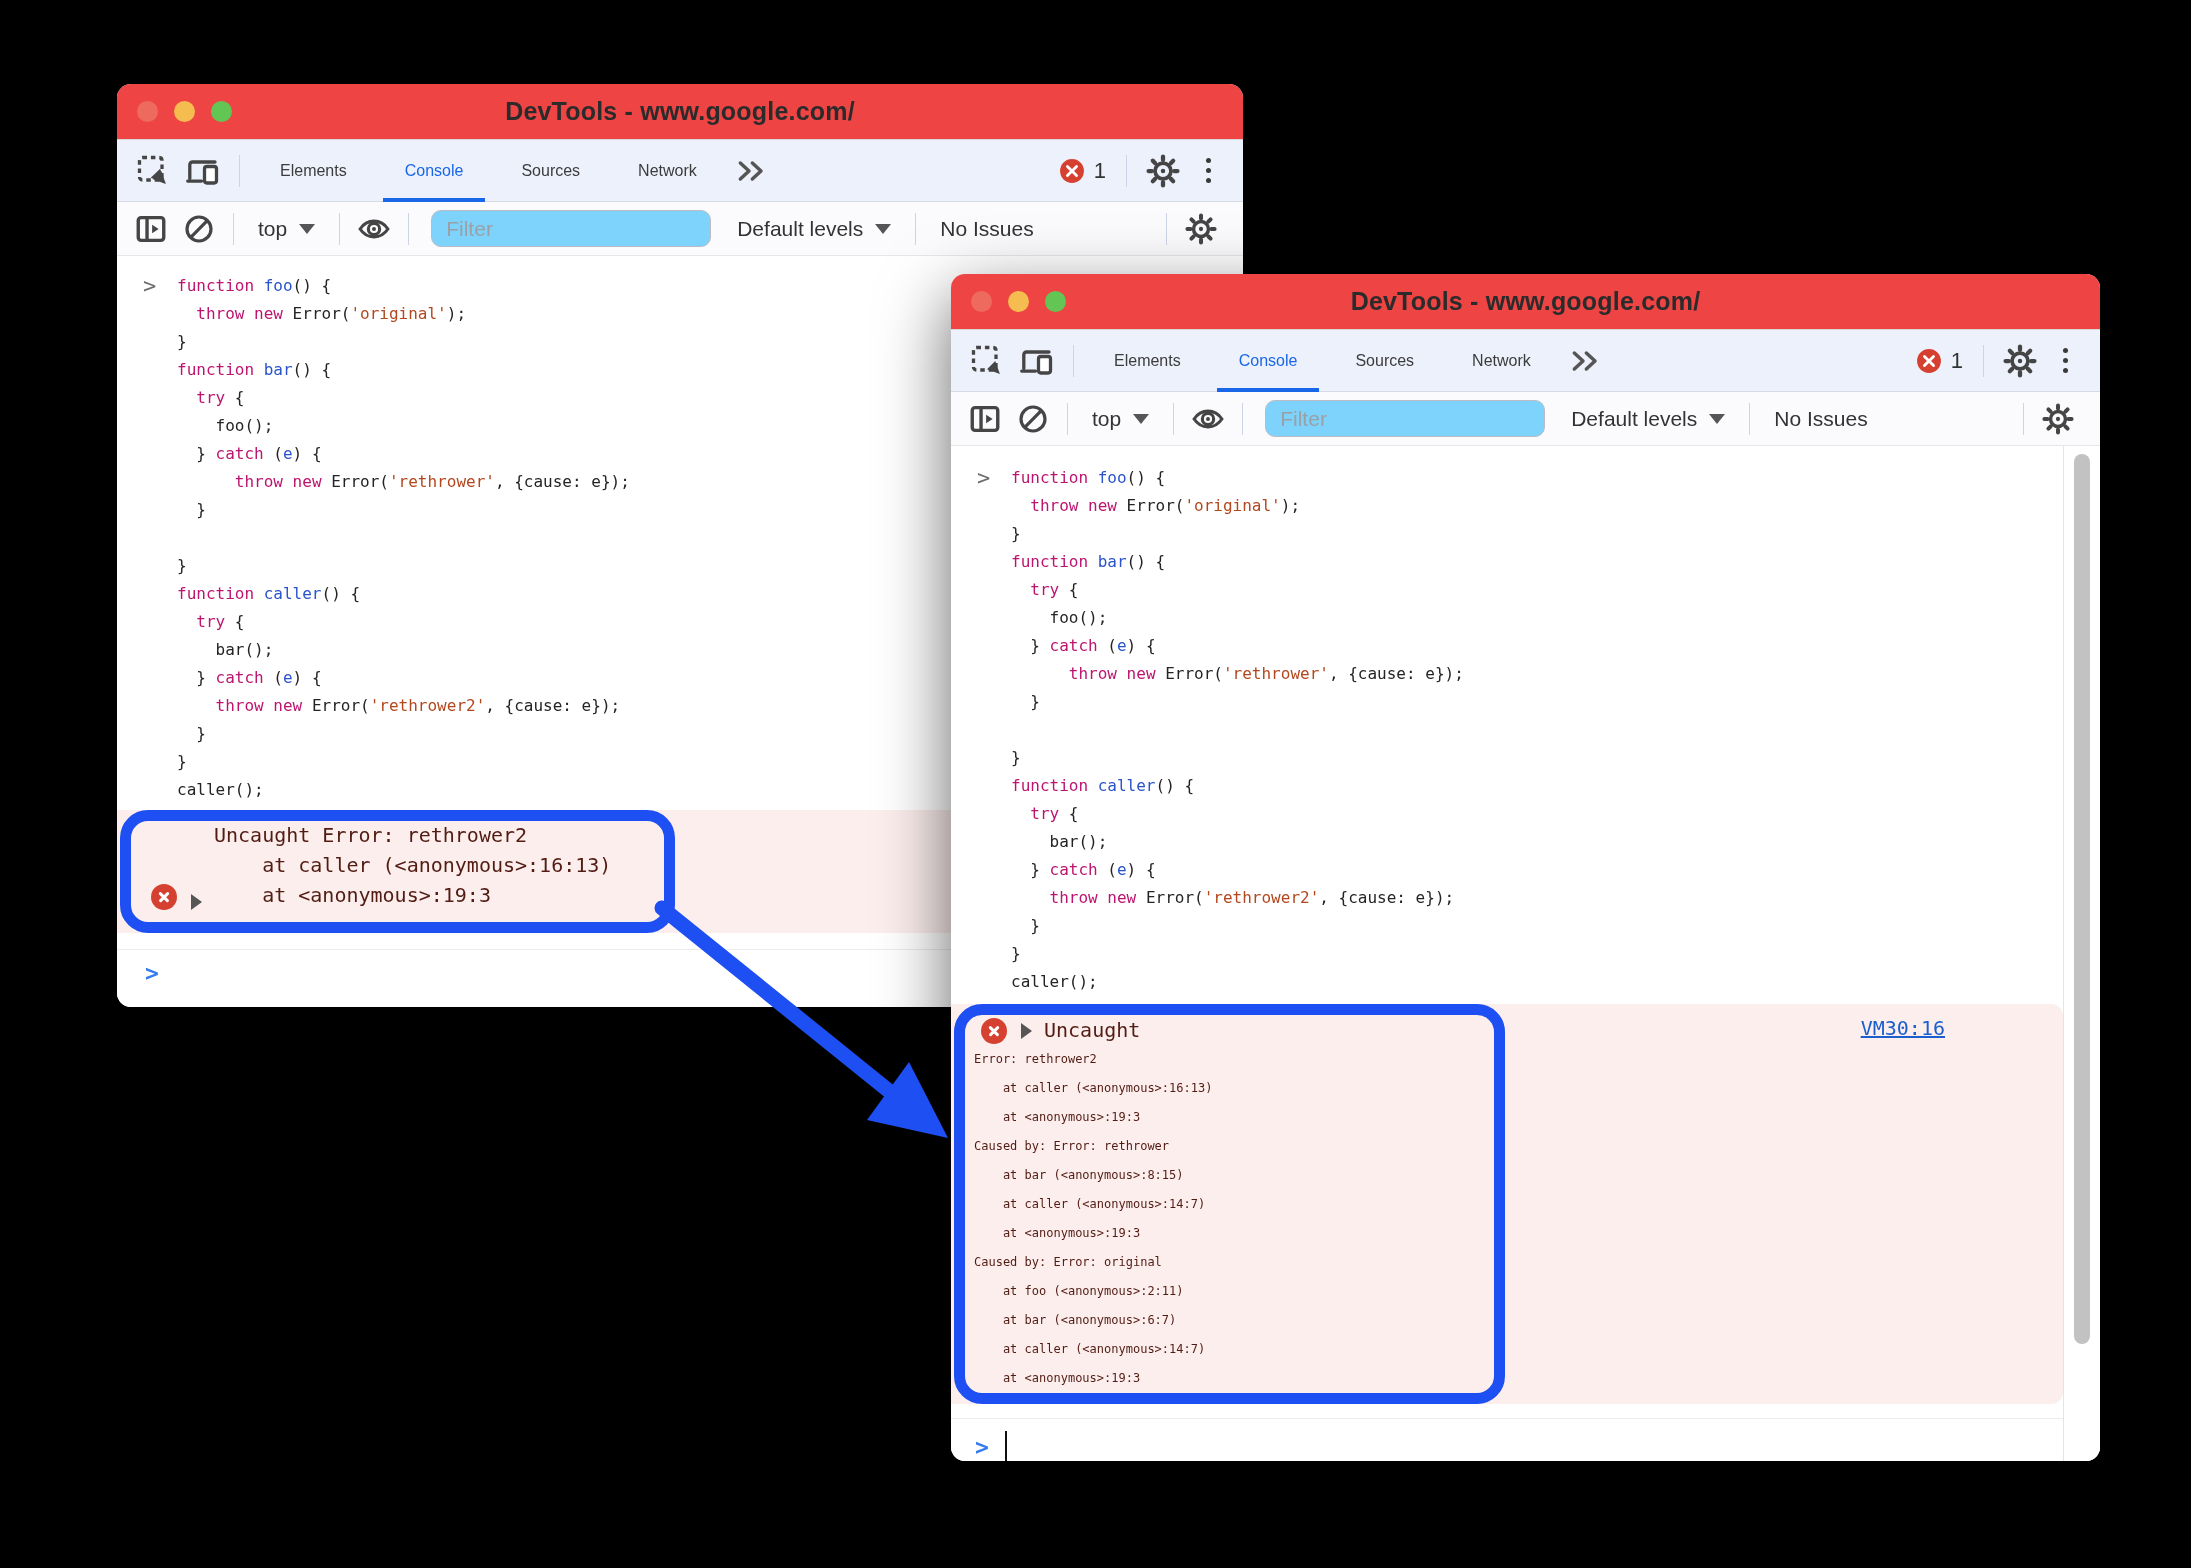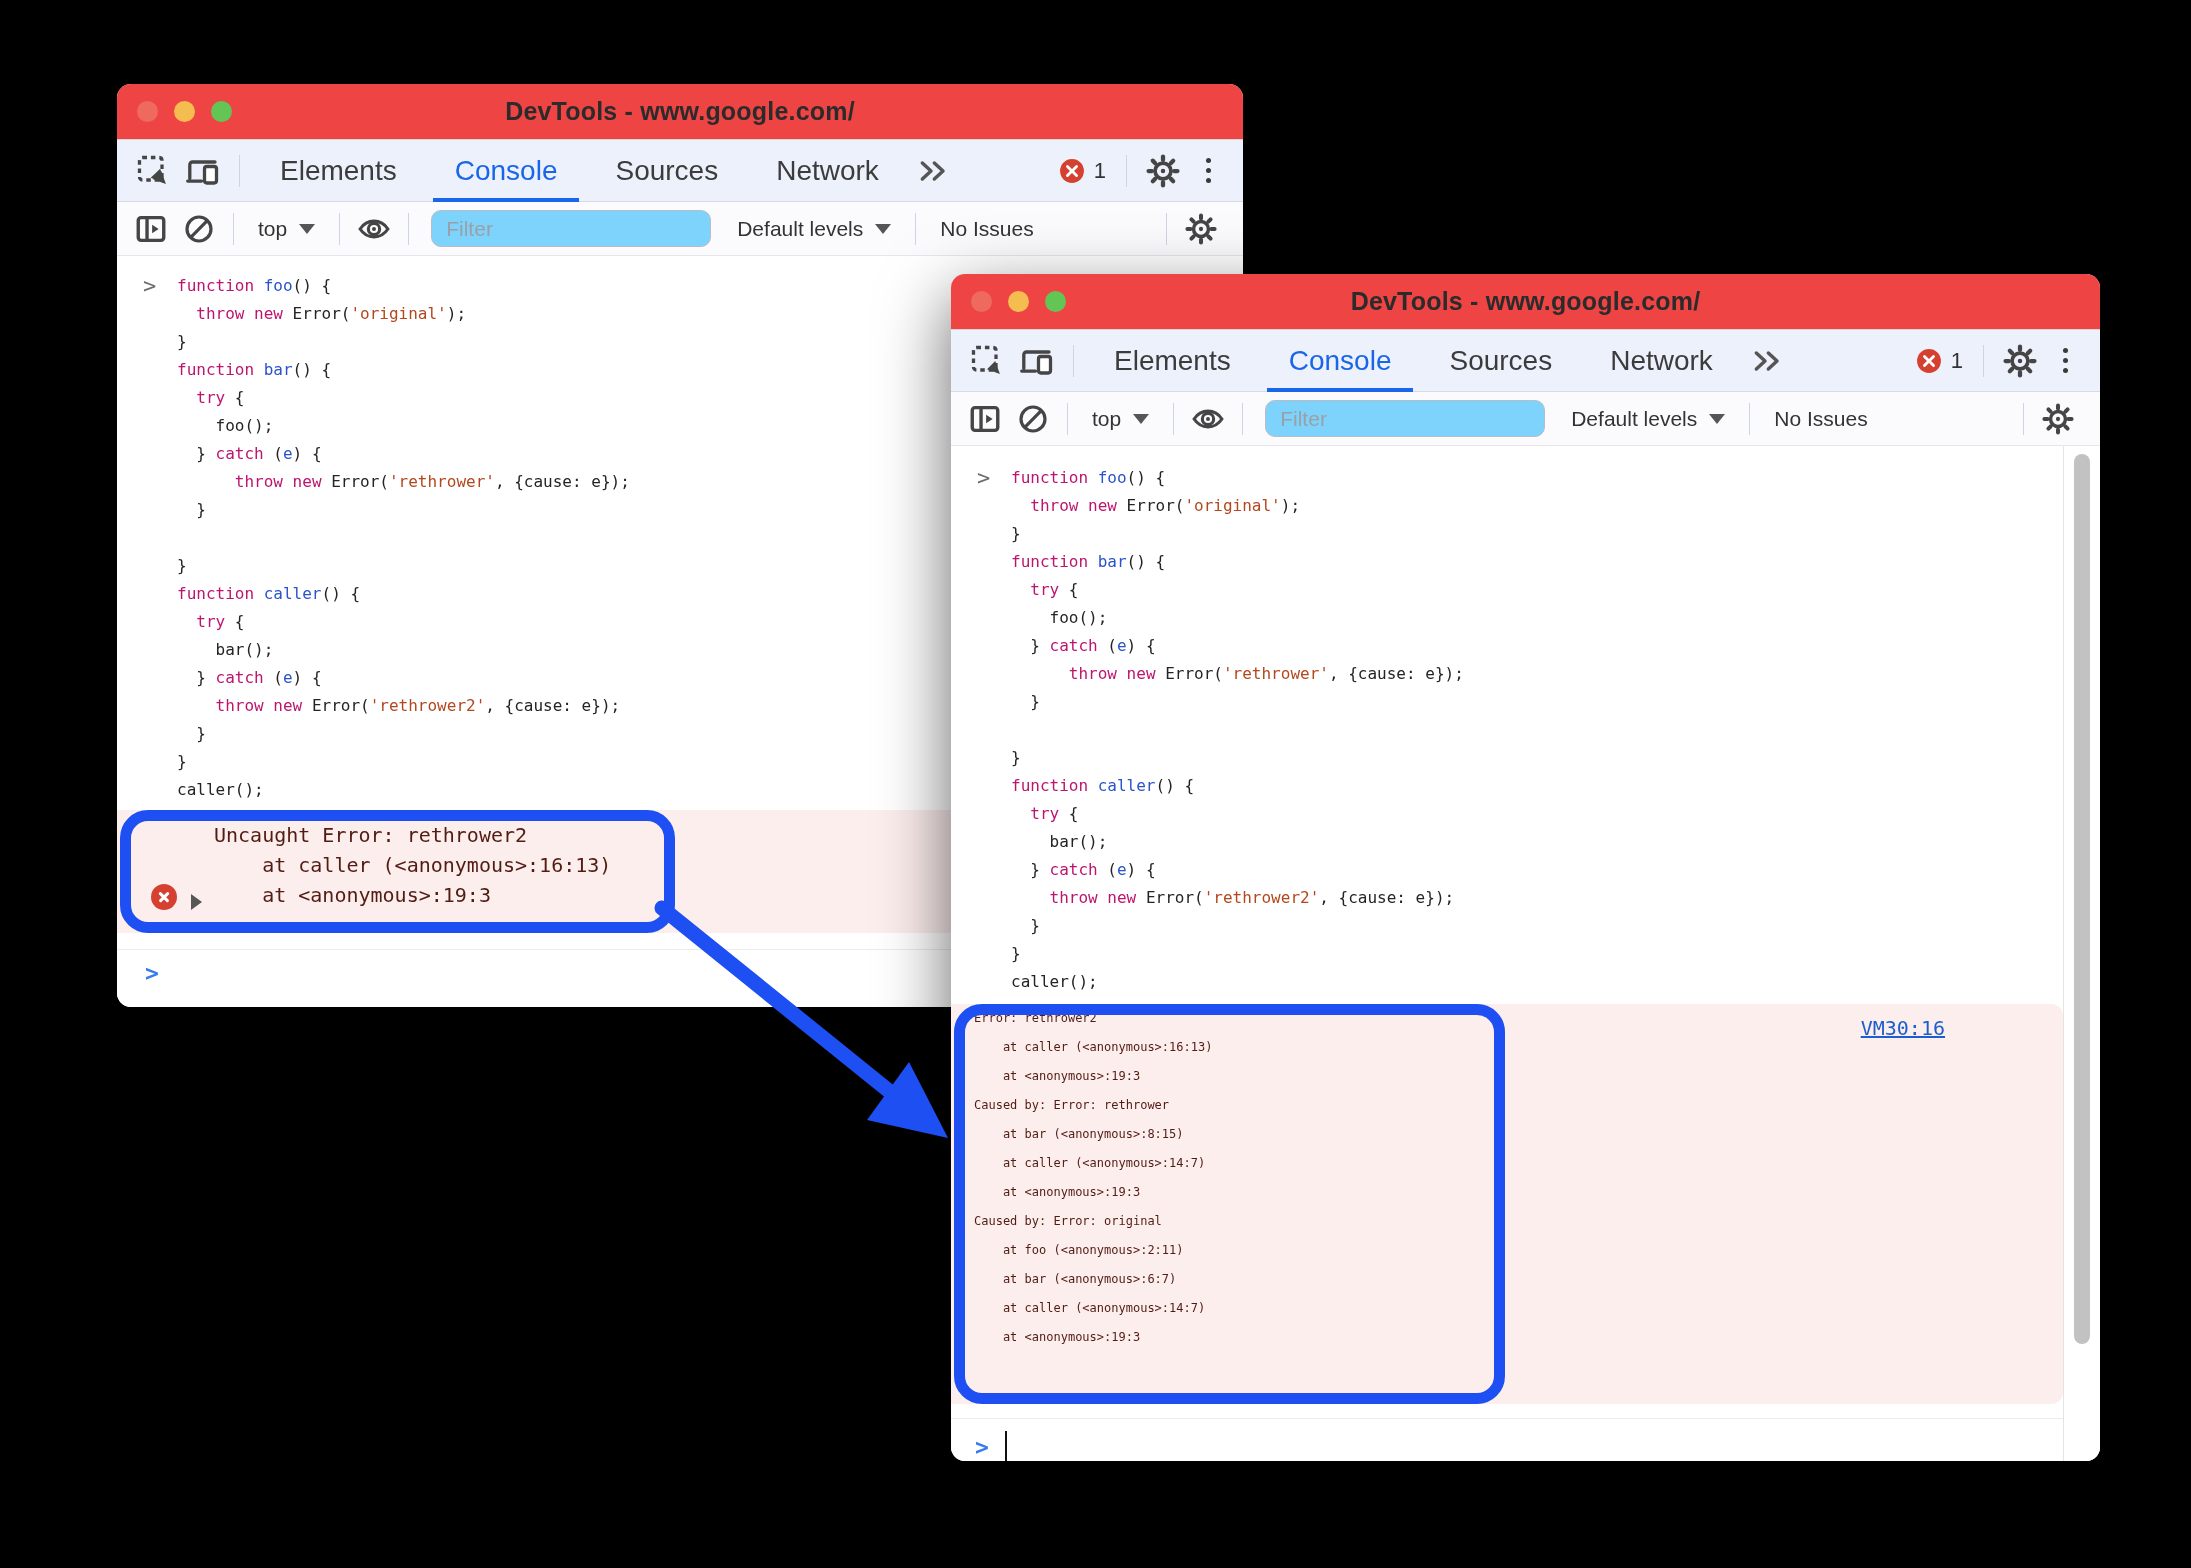--- a/index.html
+++ b/index.html
@@ -34,21 +34,21 @@
   
   .tabstrip {
     height:62px; background:#edf1fc; border-bottom:1px solid #d7dae3;
     display:flex; align-items:center; padding:0 18px 0 14px; flex:none; gap:6px;
   }
   .iconbtn { display:flex; align-items:center; justify-content:center;
     width:44px; height:44px; flex:none; }
   .vdiv { width:1px; height:32px; background:#cdd4e6; margin:0 8px; flex:none; }
   .tab {
     position:relative; height:62px; display:flex; align-items:center;
-    padding:17px 26px; font-size:28px; color:#3c3c3c; flex:none;
+    padding:17px 26px; font-size:16px; color:#3c3c3c; flex:none;
   }
   .tab.active { color:#1a66e8; }
   .tab.active::after {
     content:""; position:absolute; left:4px; right:4px; bottom:0; height:4px;
     background:#1a66e8;
   }
   .spacer { flex:1; }
   .errbadge { display:flex; align-items:center; gap:9px; padding:0 6px; flex:none; }
   .errbadge .count { font-size:22px; color:#333; }
   .kebab { display:flex; flex-direction:column; gap:5px; align-items:center;
@@ -405,20 +405,25 @@
         </svg>
       </span>
     </div>
 
     <div class="console">
       <div class="echo">
         <span class="echo-prompt">&gt;</span>
         <div class="code"><div><span class="kw">function </span><span class="fn">foo</span><span class="pl">() {</span></div><div><span class="pl">  </span><span class="kw">throw</span><span class="pl"> </span><span class="kw">new</span><span class="pl"> Error(</span><span class="str">'original'</span><span class="pl">);</span></div><div><span class="pl">}</span></div><div><span class="kw">function </span><span class="fn">bar</span><span class="pl">() {</span></div><div><span class="pl">  </span><span class="kw">try</span><span class="pl"> {</span></div><div><span class="pl">    foo();</span></div><div><span class="pl">  } </span><span class="kw">catch</span><span class="pl"> (</span><span class="fn">e</span><span class="pl">) {</span></div><div><span class="pl">      </span><span class="kw">throw</span><span class="pl"> </span><span class="kw">new</span><span class="pl"> Error(</span><span class="str">'rethrower'</span><span class="pl">, {cause: e});</span></div><div><span class="pl">  }</span></div><div>&nbsp;</div><div><span class="pl">}</span></div><div><span class="kw">function </span><span class="fn">caller</span><span class="pl">() {</span></div><div><span class="pl">  </span><span class="kw">try</span><span class="pl"> {</span></div><div><span class="pl">    bar();</span></div><div><span class="pl">  } </span><span class="kw">catch</span><span class="pl"> (</span><span class="fn">e</span><span class="pl">) {</span></div><div><span class="pl">    </span><span class="kw">throw</span><span class="pl"> </span><span class="kw">new</span><span class="pl"> Error(</span><span class="str">'rethrower2'</span><span class="pl">, {cause: e});</span></div><div><span class="pl">  }</span></div><div><span class="pl">}</span></div><div><span class="pl">caller();</span></div></div>
       </div>
       <div class="errow">
+        <div class="errline1">
+          <span class="erricon"></span>
+          <span class="tri-expand"></span>
+          <div class="errtext">Uncaught</div>
+        </div>
         <div class="errstack">Error: rethrower2
     at caller (&lt;anonymous&gt;:16:13)
     at &lt;anonymous&gt;:19:3
 Caused by: Error: rethrower
     at bar (&lt;anonymous&gt;:8:15)
     at caller (&lt;anonymous&gt;:14:7)
     at &lt;anonymous&gt;:19:3
 Caused by: Error: original
     at foo (&lt;anonymous&gt;:2:11)
     at bar (&lt;anonymous&gt;:6:7)

